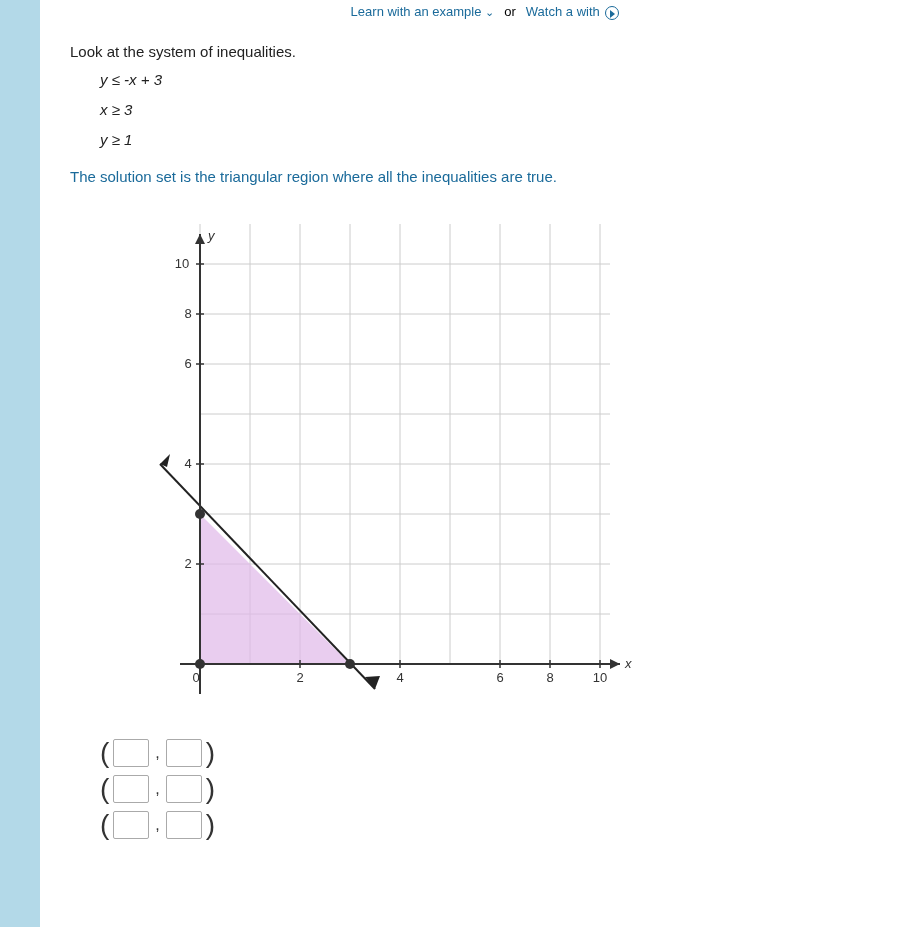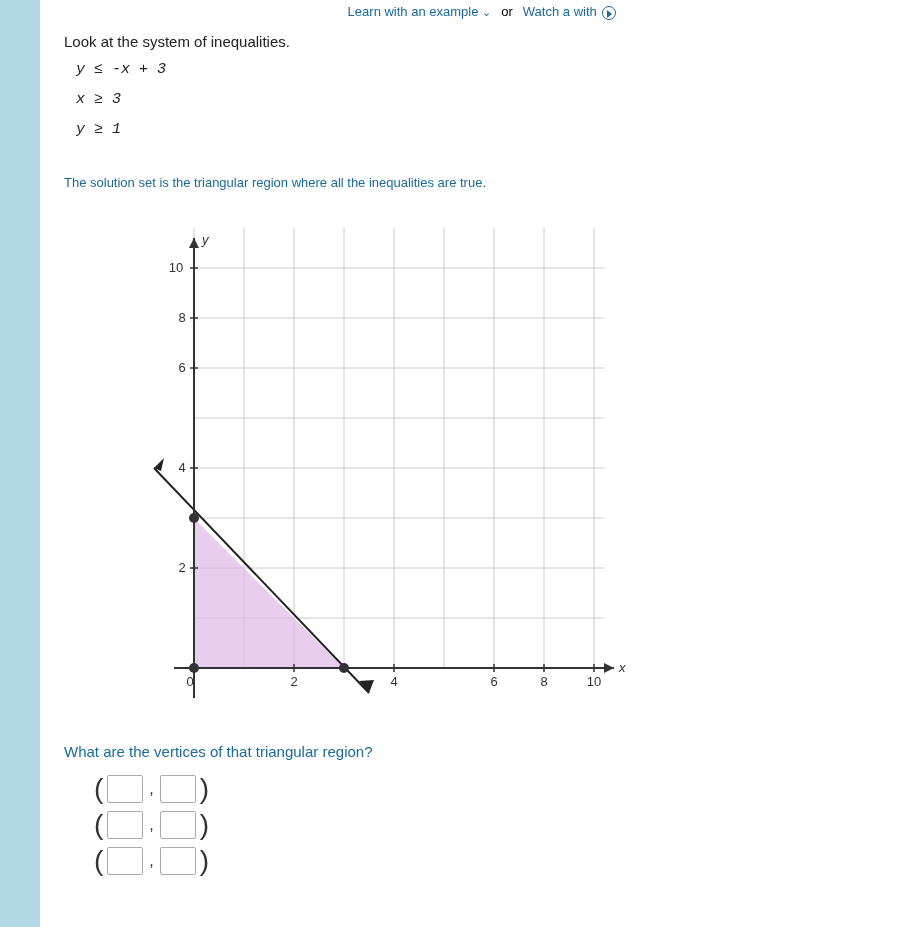--- a/index.html
+++ b/index.html
@@ -11,21 +11,21 @@
       min-height: 927px;
     }
     .left-bar {
       width: 40px;
       background: #b3d9e8;
       flex-shrink: 0;
       min-height: 927px;
     }
     .main-content {
       flex: 1;
-      padding: 0 20px 20px 24px;
+      padding: 0 20px 20px 30px;
       position: relative;
     }
     .top-bar {
       display: flex;
       align-items: center;
       justify-content: center;
       padding: 4px 0 8px 0;
       font-size: 13px;
       color: #555;
       gap: 10px;
@@ -56,35 +56,34 @@
       position: absolute;
       left: 4px;
       top: 3px;
       width: 0;
       height: 0;
       border-top: 4px solid transparent;
       border-bottom: 4px solid transparent;
       border-left: 5px solid #1a6a9a;
     }
     .problem-text {
-      margin-top: 0;
+      margin-top: 10px;
       line-height: 1.8;
       color: #222;
     }
     .inequality {
-      margin-left: 12px;
+      margin-left: 30px;
       font-style: italic;
       color: #222;
       line-height: 2;
-      font-family: Liberation Mono, monospace;
     }
     .solution-text {
-      margin-top: 28px;
-      color: #1a6a9a;
-      font-size: 13px;
+      margin-top: 10px;
+      color: #1a6a9a;
+      font-size: 15px;
       line-height: 1.6;
     }
     .graph-container {
       margin: 15px 0 15px 50px;
       position: relative;
       width: 520px;
       height: 520px;
     }
     svg.graph {
       width: 520px;
@@ -234,21 +233,20 @@
 
       <circle cx="230" cy="460" r="5" fill="#333"></circle>
 
       <circle cx="80" cy="460" r="5" fill="#333"></circle>
 
       <line x1="76" y1="60" x2="84" y2="60" stroke="#333" stroke-width="1.5"></line>
       <text x="62" y="64" font-size="13" fill="#333" text-anchor="middle">10</text>
     </svg>
   </div>
 
-  <p class="question-text">What are the vertices of that triangular region?</p>
 
   <div class="vertex-row">
     <span class="paren">(</span>
     <input class="coord-input" type="text" maxlength="3" style="">
     <span class="comma">,</span>
     <input class="coord-input" type="text" maxlength="3" style="">
     <span class="paren">)</span>
   </div>
 
   <div class="vertex-row">

